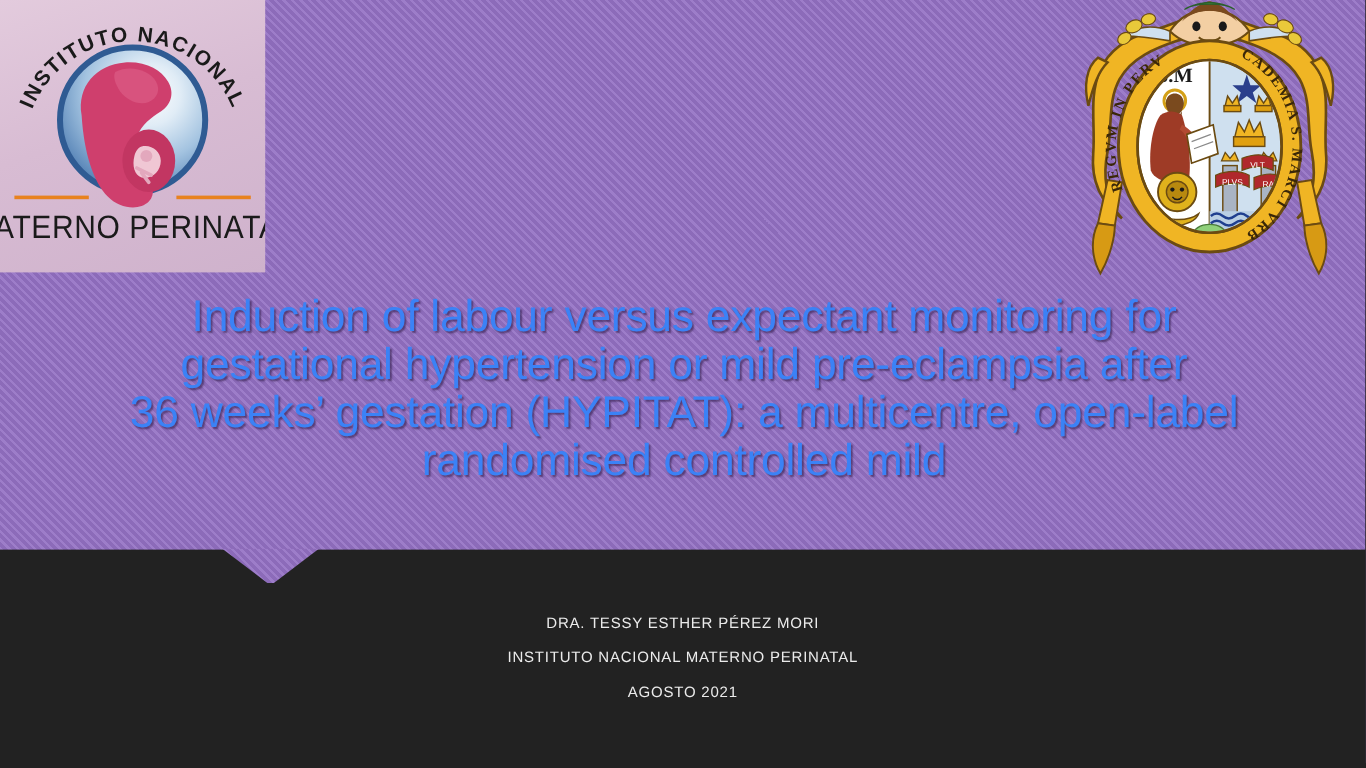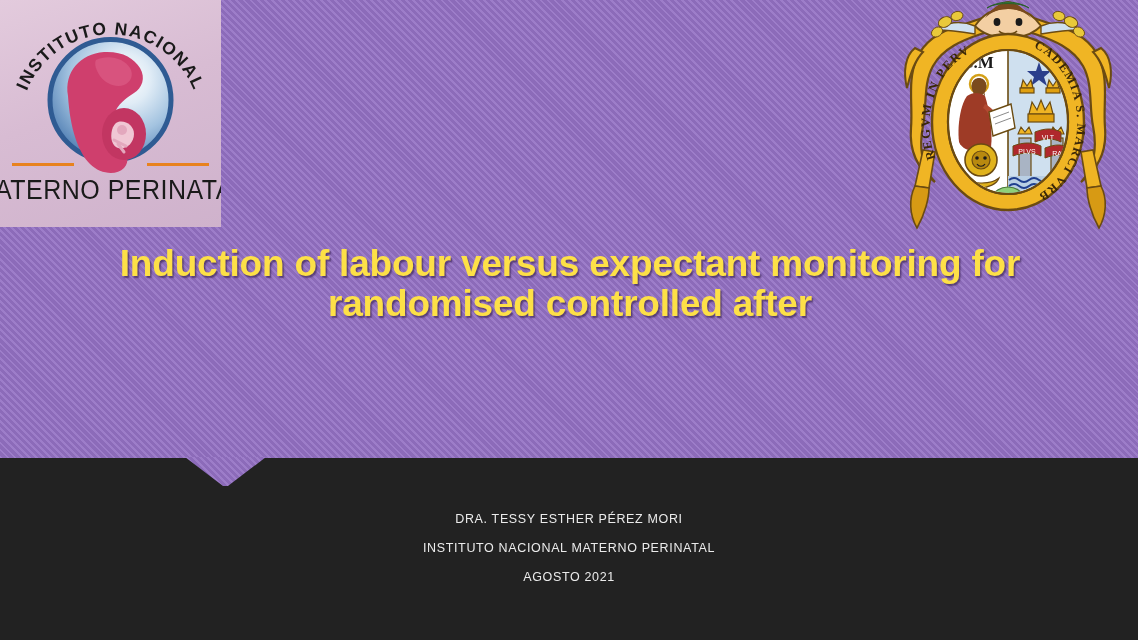--- a/index.html
+++ b/index.html
@@ -57,24 +57,24 @@
     clip-path: polygon(0 0, 100% 0, 53% 100%, 47% 100%);
   }
 
   
   .title-block {
     position: absolute;
     left: 70px;
     top: 244px;
     width: 1000px;
     text-align: center;
-    color: #fde047;
+    color: #3b82f6;
     font-size: 37px;
     line-height: 40px;
-    font-weight: bold;
+    font-weight: normal;
     letter-spacing: -0.2px;
     text-shadow: 1.5px 1.5px 1.5px rgba(40,20,60,0.55);
   }
   .title-line { display: block; white-space: nowrap; }
 
   
   .logo-inmp {
     position: absolute;
     left: 0px;
     top: 0px;
@@ -287,21 +287,23 @@
         </g>
 
         <ellipse cx="107" cy="196" rx="14" ry="9" fill="#8fd07a" stroke="#4a7a3a" stroke-width="1.2"></ellipse>
       </g>
       <ellipse cx="107" cy="122" rx="60" ry="72" fill="none" stroke="#6b4b12" stroke-width="2.2"></ellipse>
     </svg>
   </div>
 
   <div class="title-block">
     <span class="title-line">Induction of labour versus expectant monitoring for</span>
-    <span class="title-line">randomised controlled after</span>
+    <span class="title-line">gestational hypertension or mild pre-eclampsia after</span>
+    <span class="title-line">36 weeks’ gestation (HYPITAT): a multicentre, open-label</span>
+    <span class="title-line">randomised controlled mild</span>
   </div>
 
   <div class="credits">
     <span class="credit-line">DRA. TESSY ESTHER PÉREZ MORI</span>
     <span class="credit-line">INSTITUTO NACIONAL MATERNO PERINATAL</span>
     <span class="credit-line">AGOSTO 2021</span>
   </div>
 
 </div>
 

